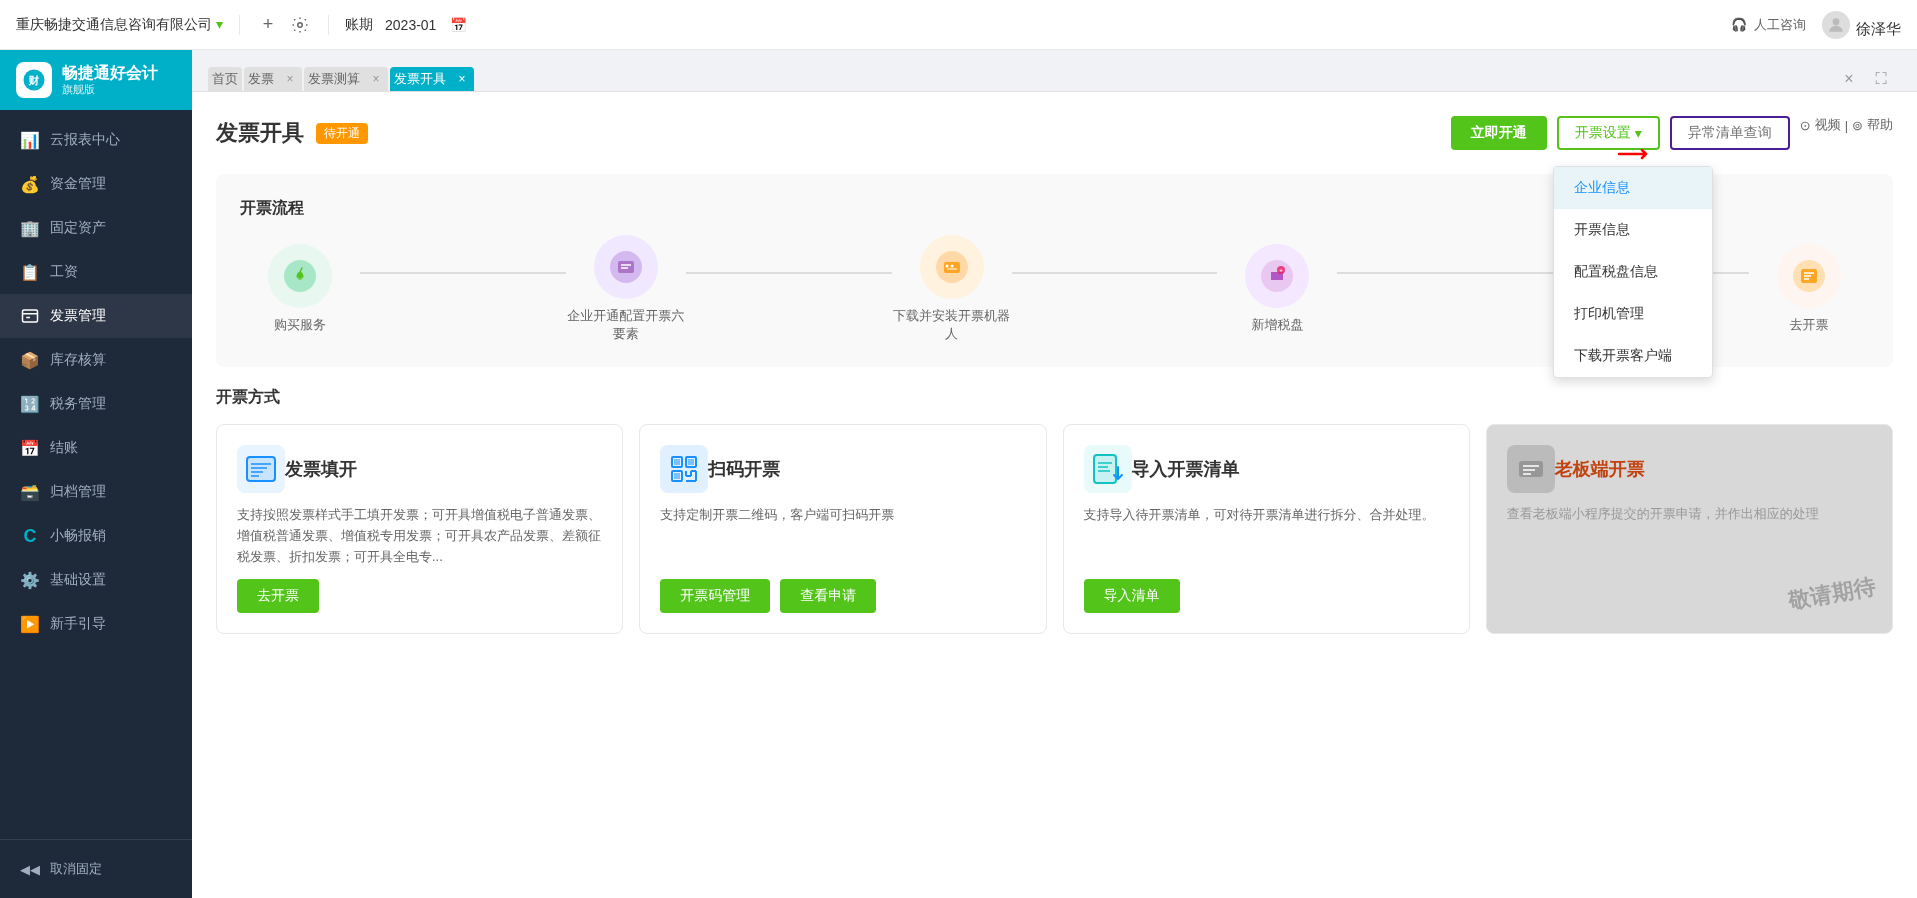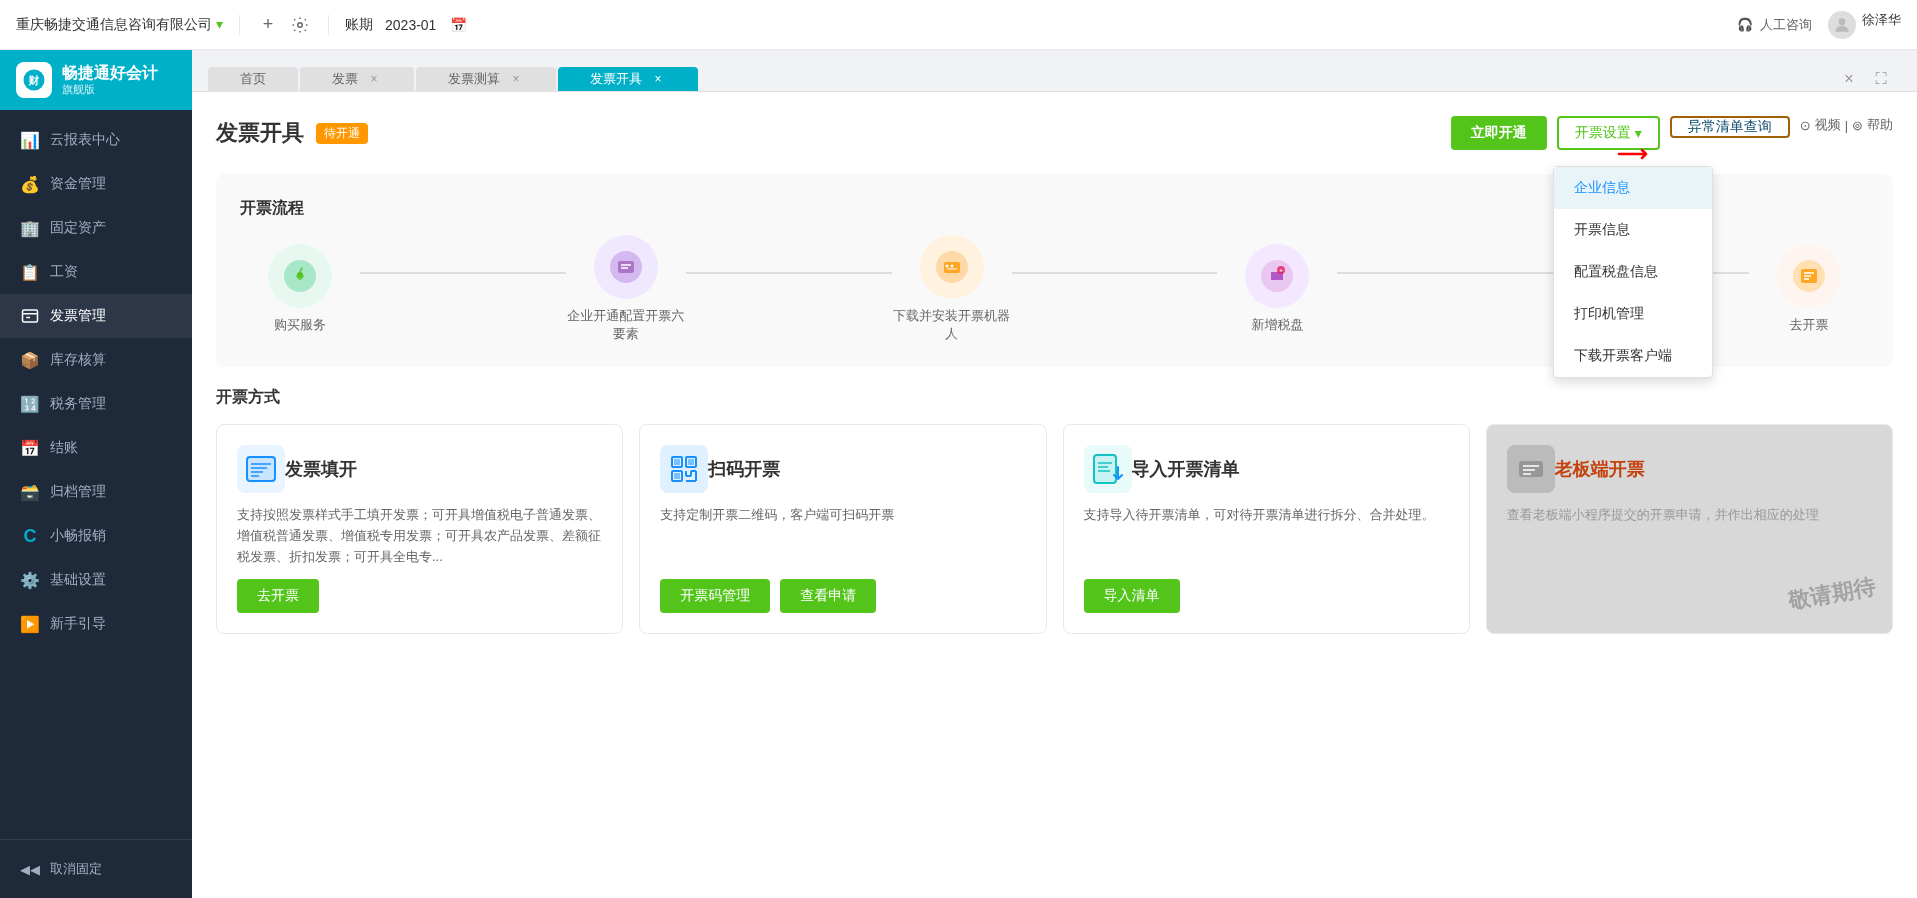--- a/index.html
+++ b/index.html
@@ -28,43 +28,43 @@
     
     .topbar-left { display: flex; align-items: center; gap: 8px; }
     .company-name { font-size: 14px; color: #333; cursor: pointer; display: flex; align-items: flex-start; gap: 4px; }
     .topbar-divider { width: 1px; height: 20px; background: #e8e8e8; margin: 0 8px; }
     .topbar-add { width: 24px; height: 24px; display: flex; align-items: center; justify-content: center; cursor: pointer; color: #666; font-size: 18px; }
     .topbar-settings { width: 24px; height: 24px; display: flex; align-items: center; justify-content: center; cursor: pointer; color: #666; }
     .period-text { color: #333; font-size: 14px; }
     .period-icon { margin-left: 6px; cursor: pointer; color: #666; }
     .topbar-right { margin-left: auto; display: flex; align-items: center; gap: 16px; }
     .topbar-consulting { display: flex; align-items: center; gap: 6px; color: #666; cursor: pointer; font-size: 13px; }
-    .topbar-user { display: flex; align-items: flex-start; gap: 6px; color: #333; cursor: pointer; font-size: 13px; }
+    .topbar-user { display: flex; align-items: flex-end; gap: 6px; color: #333; cursor: pointer; font-size: 15px; }
     .user-avatar { width: 28px; height: 28px; border-radius: 50%; background: #ddd; display: flex; align-items: center; justify-content: center; overflow: hidden; }
 
     
     .content-area { flex: 1; display: flex; flex-direction: column; overflow: hidden; background: #f5f5f5; }
     .tab-bar { height: 42px; background: #f0f2f5; display: flex; align-items: flex-end; padding: 0 16px; border-bottom: 1px solid #e0e0e0; gap: 2px; flex-shrink: 0; }
-    .tab { height: 24px; padding: 0 32px; display: flex; align-items: center; gap: 8px; cursor: pointer; border-radius: 4px 4px 0 0; background: #e0e0e0; color: #666; font-size: 13px; }
+    .tab { height: 24px; padding: 0 4px; display: flex; align-items: center; gap: 8px; cursor: pointer; border-radius: 4px 4px 0 0; background: #e0e0e0; color: #666; font-size: 13px; }
     .tab.active { background: #fff; color: #333; border: 1px solid #e0e0e0; border-bottom: none; }
     .tab-close { color: #999; font-size: 12px; cursor: pointer; width: 16px; height: 16px; display: flex; align-items: center; justify-content: center; border-radius: 50%; }
     .tab-home { color: #666; }
 
     
     .page-content { flex: 1; overflow-y: auto; background: #fff; margin: 0; padding: 24px; }
     .page-header { display: flex; align-items: center; margin-bottom: 24px; gap: 12px; }
     .page-title { font-size: 22px; font-weight: bold; color: #333; }
     .status-badge { background: #ff9800; color: #fff; font-size: 12px; padding: 2px 8px; border-radius: 4px; }
 
     .page-header-actions { margin-left: auto; display: flex; align-items: flex-start; gap: 10px; position: relative; }
 
     
     .btn-primary { background: #52c41a; color: #fff; border: none; padding: 8px 20px; border-radius: 4px; cursor: pointer; font-size: 14px; font-weight: bold; }
     .btn-outline-green { background: #fff; color: #52c41a; border: 2px solid #52c41a; padding: 6px 16px; border-radius: 4px; cursor: pointer; font-size: 14px; display: flex; align-items: center; gap: 4px; }
-    .btn-outline-lightgreen { background: #fff; color: #0c4a6e; border: 2px solid #a16207; padding: 0 16px; border-radius: 4px; cursor: pointer; font-size: 14px; }
+    .btn-outline-lightgreen { background: #fff; color: #737373; border: 2px solid #4c1d95; padding: 6px 16px; border-radius: 4px; cursor: pointer; font-size: 14px; }
     .btn-video { background: transparent; border: none; color: #666; cursor: pointer; font-size: 13px; display: flex; align-items: center; gap: 4px; }
 
     
     .dropdown-menu { position: absolute; top: 50px; right: 180px; background: #fff; border: 1px solid #e0e0e0; border-radius: 4px; box-shadow: 0 4px 12px rgba(0,0,0,0.15); z-index: 1000; min-width: 160px; }
     .dropdown-item { padding: 12px 20px; color: #333; cursor: pointer; font-size: 14px; white-space: nowrap; }
     .dropdown-item.highlighted { background: #e8f4f8; color: #1890ff; }
 
     
     .section-title { font-size: 16px; font-weight: bold; color: #333; margin-bottom: 16px; }
     .flow-section { background: #f9f9f9; border-radius: 8px; padding: 24px; margin-bottom: 20px; }
@@ -436,21 +436,21 @@
                 <div class="method-card-icon" style="background:#bbb;">
                   <svg width="36" height="36" viewBox="0 0 36 36">
                     <rect x="6" y="10" width="24" height="16" rx="3" fill="#888" opacity="0.7"></rect>
                     <line x1="10" y1="15" x2="26" y2="15" stroke="white" stroke-width="1.5"></line>
                     <line x1="10" y1="19" x2="22" y2="19" stroke="white" stroke-width="1.5"></line>
                     <line x1="10" y1="23" x2="18" y2="23" stroke="white" stroke-width="1.5"></line>
                   </svg>
                 </div>
                 <span class="method-card-title" style="color:#c2410c;">老板端开票</span>
               </div>
-              <div class="method-card-desc" style="color:#999;">查看老板端小程序提交的开票申请，并作出相应的处理</div>
+              <div class="method-card-desc" style="color:#999;font-family:Liberation Mono, monospace;">查看老板端小程序提交的开票申请，并作出相应的处理</div>
               <div style="position:absolute;bottom:24px;right:16px;font-size:22px;color:rgba(0,0,0,0.25);font-weight:bold;transform:rotate(-10deg);">敬请期待</div>
             </div>
           </div>
         </div>
       </div>
     </div>
   </div>
 </div>
 
 </body></html>

